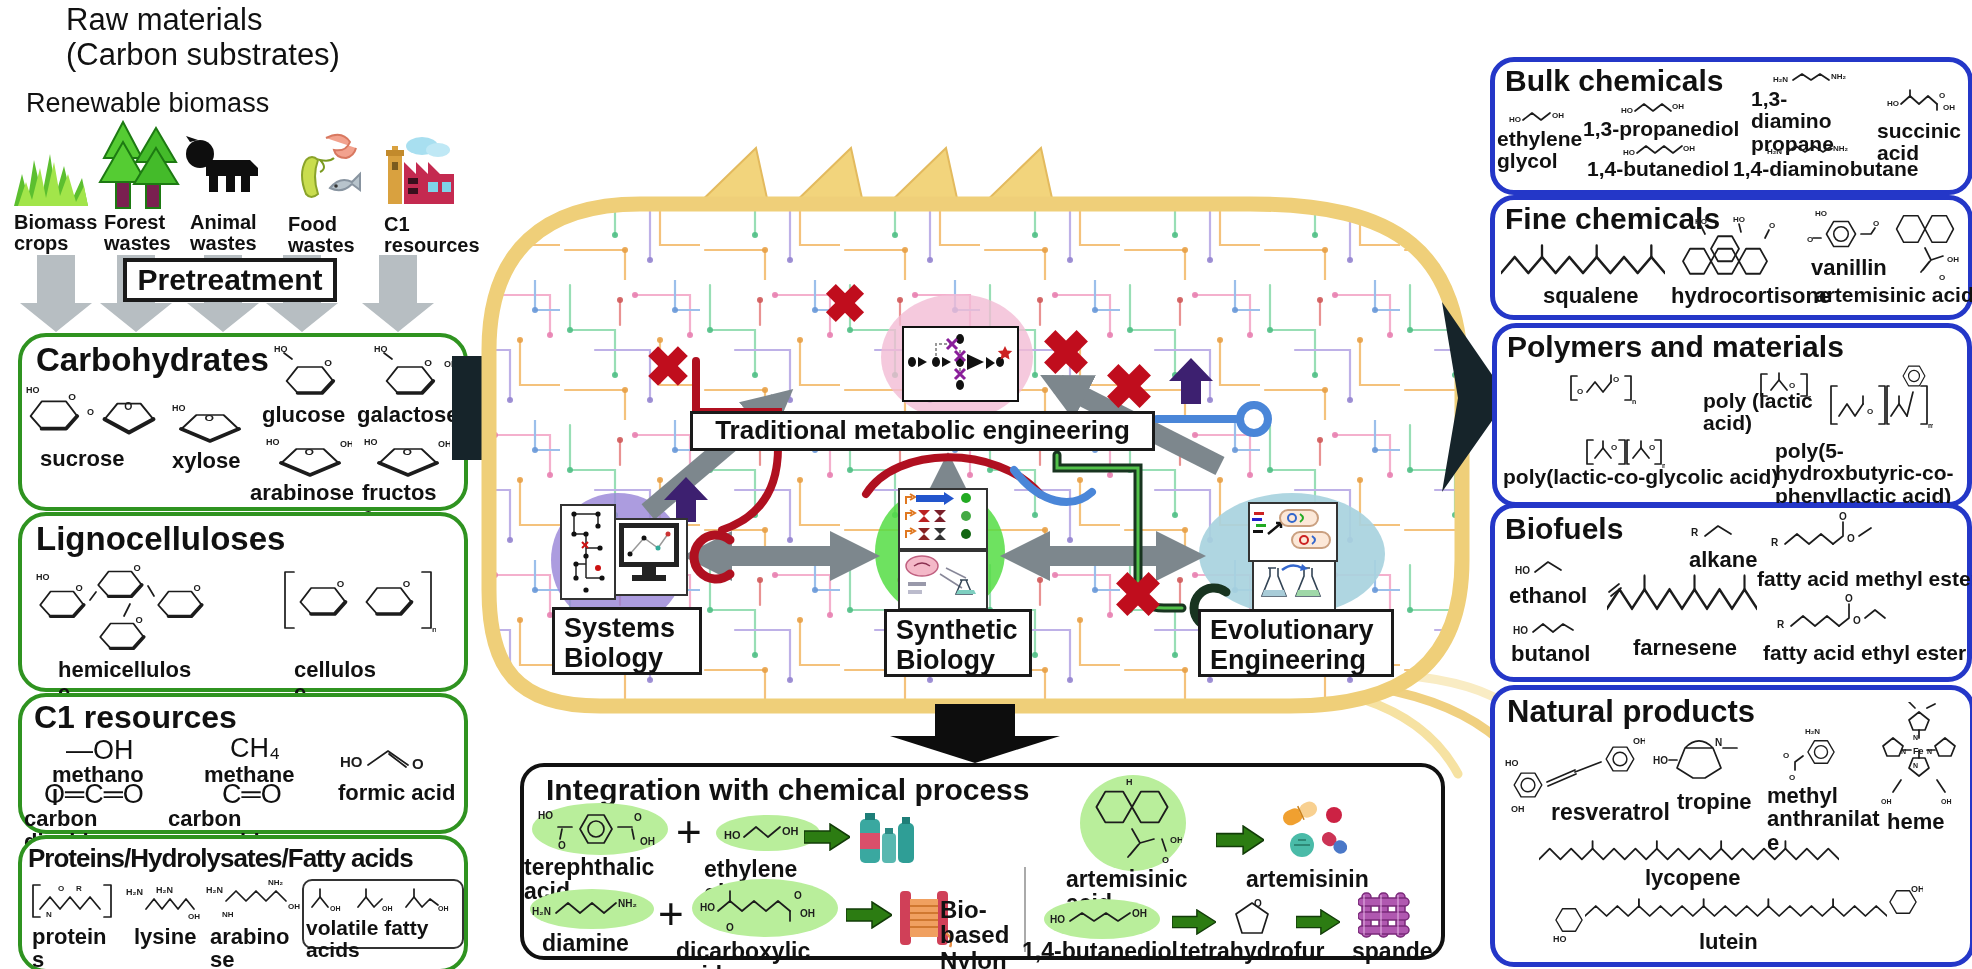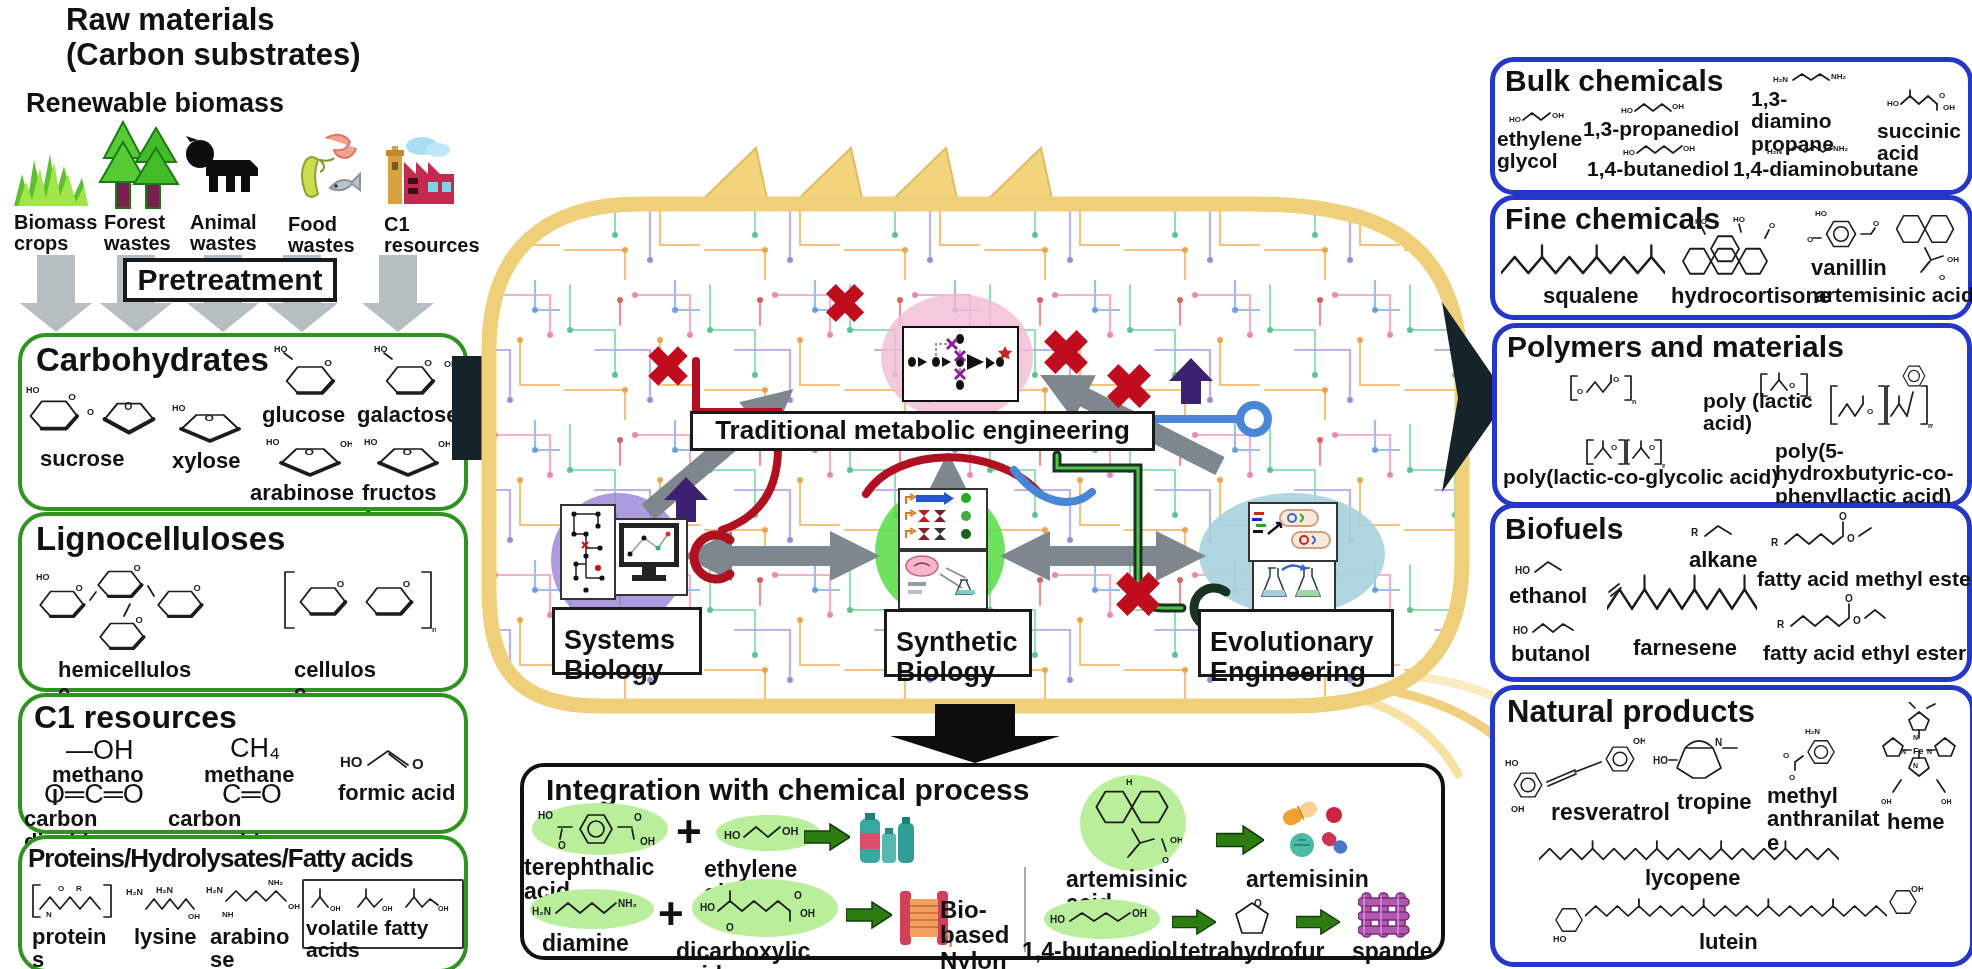--- a/index.html
+++ b/index.html
@@ -1,26 +1,26 @@
 <!DOCTYPE html>
 <html><head>
 <meta charset="utf-8">
 <style>
   html,body{margin:0;padding:0;background:#fff}
   .stage{position:relative;width:1972px;height:969px;background:#fff;color:#111;
          font-family:"Liberation Sans",sans-serif;overflow:hidden}
   .abs{position:absolute}
-  .b{font-weight:bold}
+  .b{font-weight:normal}
   .panelG{position:absolute;border:4px solid #2f9320;border-radius:28px;background:#fff}
   .panelB{position:absolute;border:5px solid #2437c8;border-radius:24px;background:#fff}
   .ptitle{position:absolute;font-weight:bold;white-space:nowrap;color:#111}
   .lbl{position:absolute;font-weight:bold;text-align:left;line-height:1.06;font-size:22px;overflow-wrap:break-word}
   .lbll{position:absolute;font-weight:bold;text-align:left;line-height:1.05;font-size:20px}
   .nbox{position:absolute;background:#fff;border:3px solid #1a1a1a;font-weight:bold;
-        line-height:1.12;padding:15px 9px;box-sizing:border-box}
+        line-height:1.12;padding:3px 9px;box-sizing:border-box}
   .st{stroke:#1c1c1c;stroke-width:1.7;fill:none;stroke-linejoin:round;stroke-linecap:round}
   .formula{position:absolute;font-size:27px;color:#111;white-space:nowrap}
   .greenoval{position:absolute;background:#b9ee9b;border-radius:50%}
 </style>
 </head>
 <body>
 
 <div class="stage">
 
 <svg width="0" height="0" style="position:absolute">
@@ -240,21 +240,21 @@
   </svg>
   <div class="lbl" style="left:112px;top:86px;width:64px">lysine</div>
   <svg class="abs st" style="left:184px;top:40px" width="94" height="42">
     <text x="0" y="14" style="fill:#1c1c1c;stroke:none;font:bold 9px 'Liberation Sans',sans-serif">H₂N</text>
     <text x="16" y="38" style="fill:#1c1c1c;stroke:none;font:bold 8px 'Liberation Sans',sans-serif">NH</text>
     <polyline points="20,22 30,12 40,22 50,12 60,22 70,12 80,22"></polyline>
     <text x="62" y="6" style="fill:#1c1c1c;stroke:none;font:bold 8px 'Liberation Sans',sans-serif">NH₂</text>
     <text x="82" y="30" style="fill:#1c1c1c;stroke:none;font:bold 8px 'Liberation Sans',sans-serif">OH</text>
   </svg>
   <div class="lbl" style="left:188px;top:86px;width:88px">arabinose</div>
-  <div class="abs" style="left:280px;top:40px;width:158px;height:66px;border:2.5px solid #333;border-radius:2px">
+  <div class="abs" style="left:280px;top:40px;width:158px;height:66px;border:2.5px solid #333;border-radius:10px">
     <svg class="abs st" style="left:6px;top:4px" width="144" height="30">
       <polyline points="2,22 10,12 18,22"></polyline>
           <path d="M10,12 V4"></path>
       <polyline points="48,22 56,12 64,22 72,14"></polyline>
           <path d="M56,12 V4"></path>
       <polyline points="96,22 104,12 112,22 120,14 128,20"></polyline>
           <path d="M104,12 V4"></path>
       <text x="20" y="26" style="fill:#1c1c1c;stroke:none;font:bold 7px 'Liberation Sans',sans-serif">OH</text>
       <text x="72" y="26" style="fill:#1c1c1c;stroke:none;font:bold 7px 'Liberation Sans',sans-serif">OH</text>
       <text x="128" y="26" style="fill:#1c1c1c;stroke:none;font:bold 7px 'Liberation Sans',sans-serif">OH</text>

